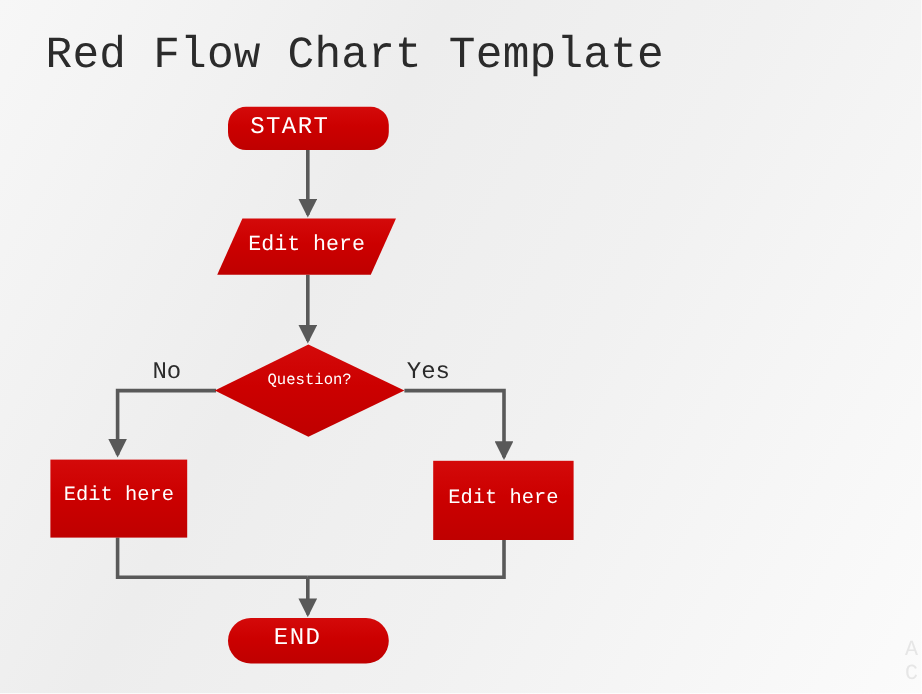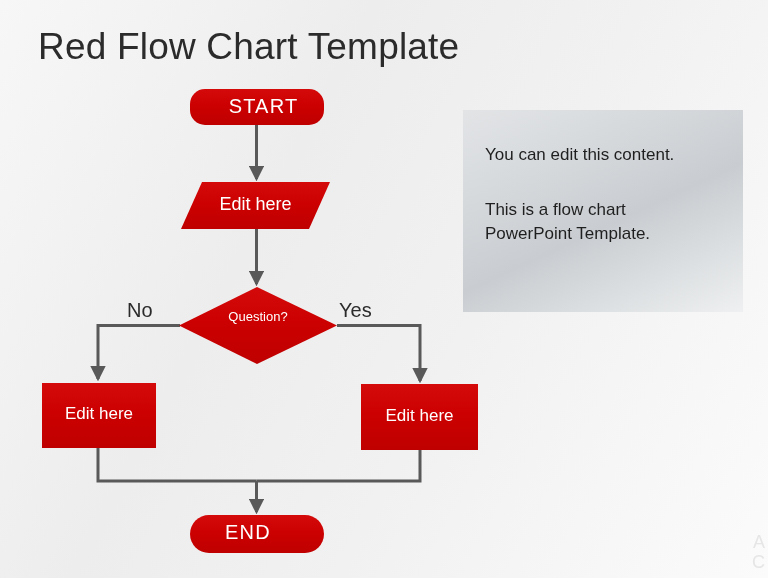--- a/index.html
+++ b/index.html
@@ -11,20 +11,21 @@
     height: 578px;
     overflow: hidden;
     font-family: "Liberation Sans", sans-serif;
   }
   #slide {
     position: relative;
     width: 768px;
     height: 578px;
     background: linear-gradient(118deg, #f7f7f7 0%, #ededed 35%, #f1f1f1 60%, #fbfbfb 100%);
     overflow: hidden;
+    font-family: Liberation Mono, monospace;
   }
 
   
   #title {
     position: absolute;
     left: 38px;
     top: 26px;
     font-size: 37px;
     font-weight: 400;
     color: #2b2b2b;
@@ -44,21 +45,21 @@
   
   .node-label {
     position: absolute;
     color: #ffffff;
     font-weight: 400;
     text-align: center;
     white-space: nowrap;
     pointer-events: none;
   }
   .lbl-start {
-    left: 194px; top: 95px; width: 139px;
+    left: 172px; top: 95px; width: 139px;
     font-size: 20px; letter-spacing: 1.2px;
   }
   .lbl-proc1 {
     left: 180px; top: 194px; width: 151px;
     font-size: 18px;
   }
   .lbl-question {
     left: 179px; top: 309px; width: 158px;
     font-size: 13px;
   }
@@ -177,24 +178,19 @@
   <div class="node-label lbl-editleft">Edit here</div>
 
   <div class="node-label lbl-editright">Edit here</div>
 
   <div class="node-label lbl-end">END</div>
 
   <div class="branch-label lbl-no">No</div>
 
   <div class="branch-label lbl-yes">Yes</div>
 
-  <div id="content-panel">
-    <div class="panel-line pl-1">You can edit this content.</div>
-    <div class="panel-line pl-2">This is a flow chart</div>
-    <div class="panel-line pl-3">PowerPoint Template.</div>
-  </div>
 
   <div id="watermark">
     <div>A</div>
     <div>C</div>
   </div>
 
 </div>
 
 </body></html>

